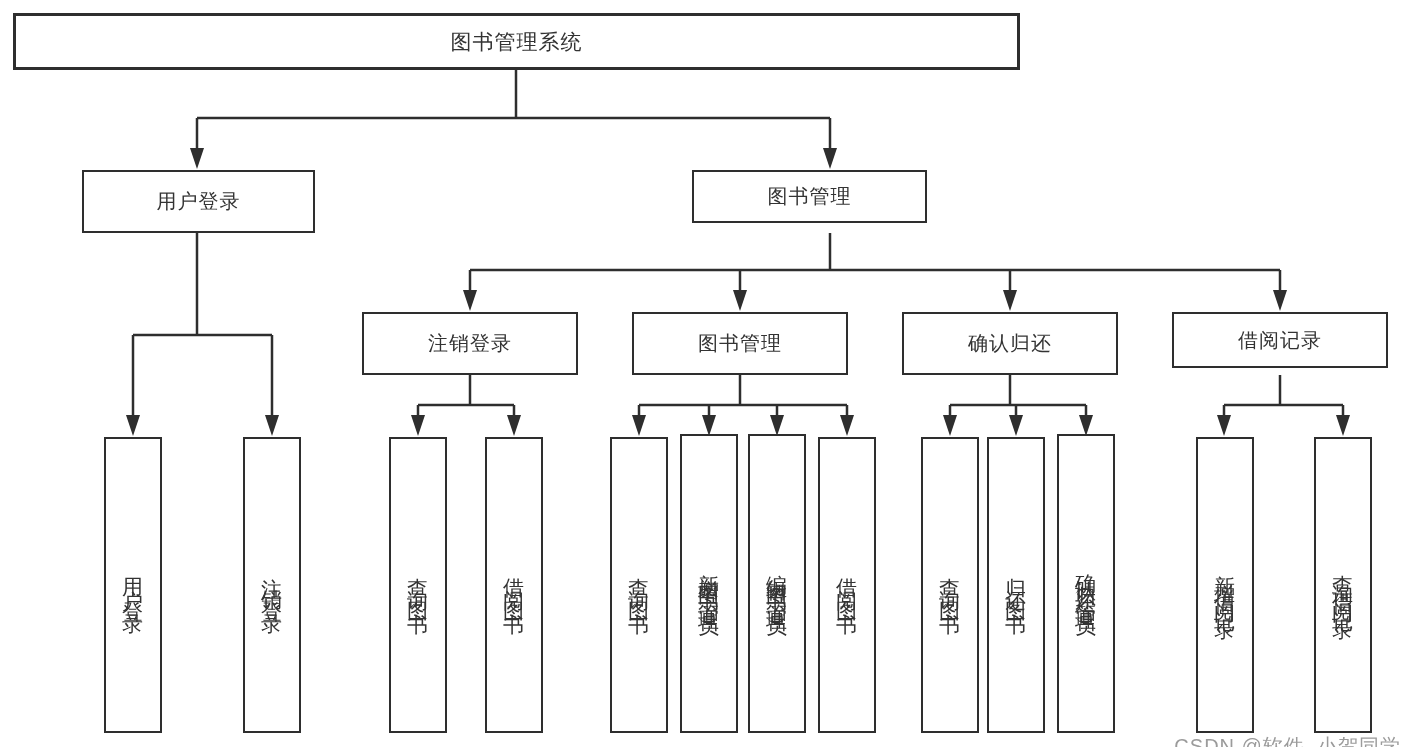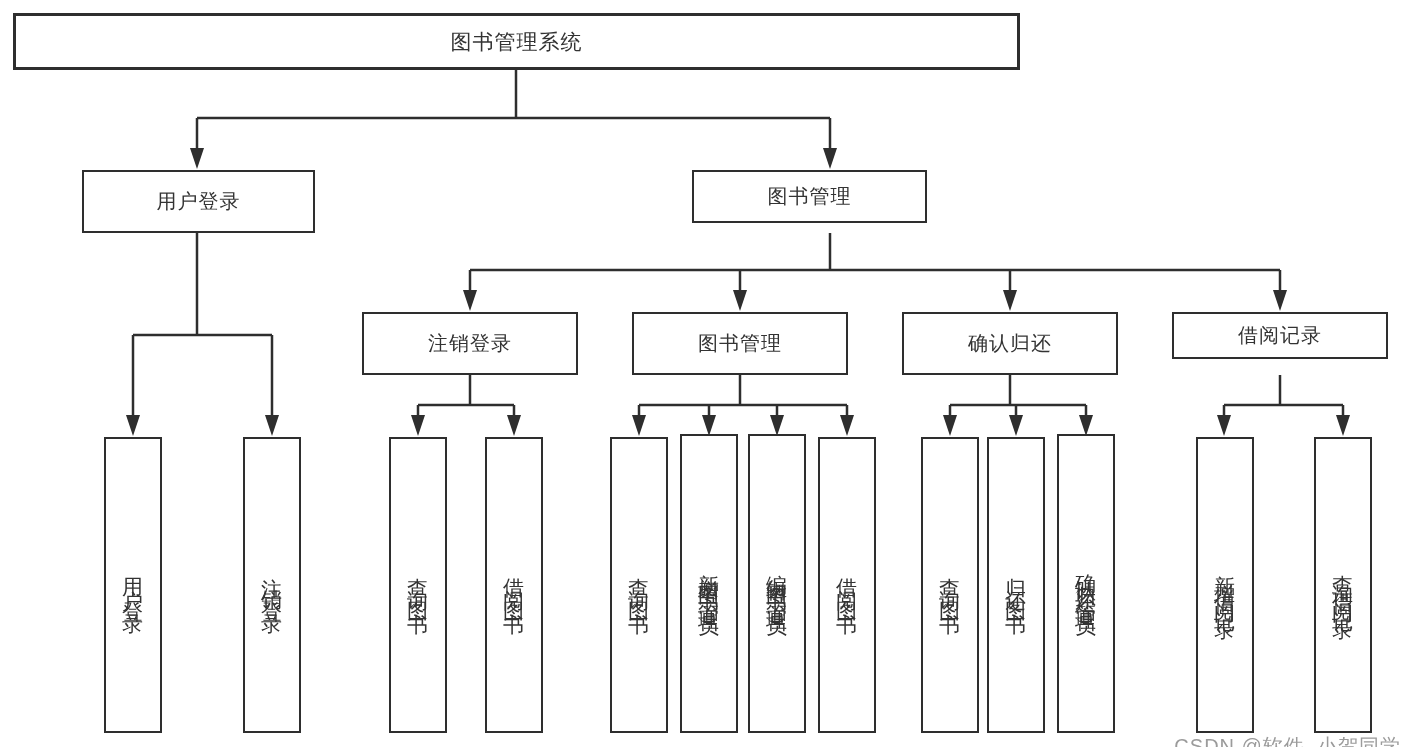--- a/index.html
+++ b/index.html
@@ -112,21 +112,21 @@
 
   <div class="box h3" style="left:362px;top:312px;width:216px;height:63px;">
     <span>注销登录</span>
   </div>
   <div class="box h3" style="left:632px;top:312px;width:216px;height:63px;">
     <span>图书管理</span>
   </div>
   <div class="box h3" style="left:902px;top:312px;width:216px;height:63px;">
     <span>确认归还</span>
   </div>
-  <div class="box h3" style="left:1172px;top:312px;width:216px;height:47px;">
+  <div class="box h3" style="left:1172px;top:312px;width:216px;height:56px;">
     <span>借阅记录</span>
   </div>
 
   <div class="box leaf len4" style="left:104px;top:437px;width:58px;height:296px;">
     <span class="vtext">用户登录</span>
   </div>
   <div class="box leaf len4" style="left:243px;top:437px;width:58px;height:296px;">
     <span class="vtext">注销登录</span>
   </div>
 

